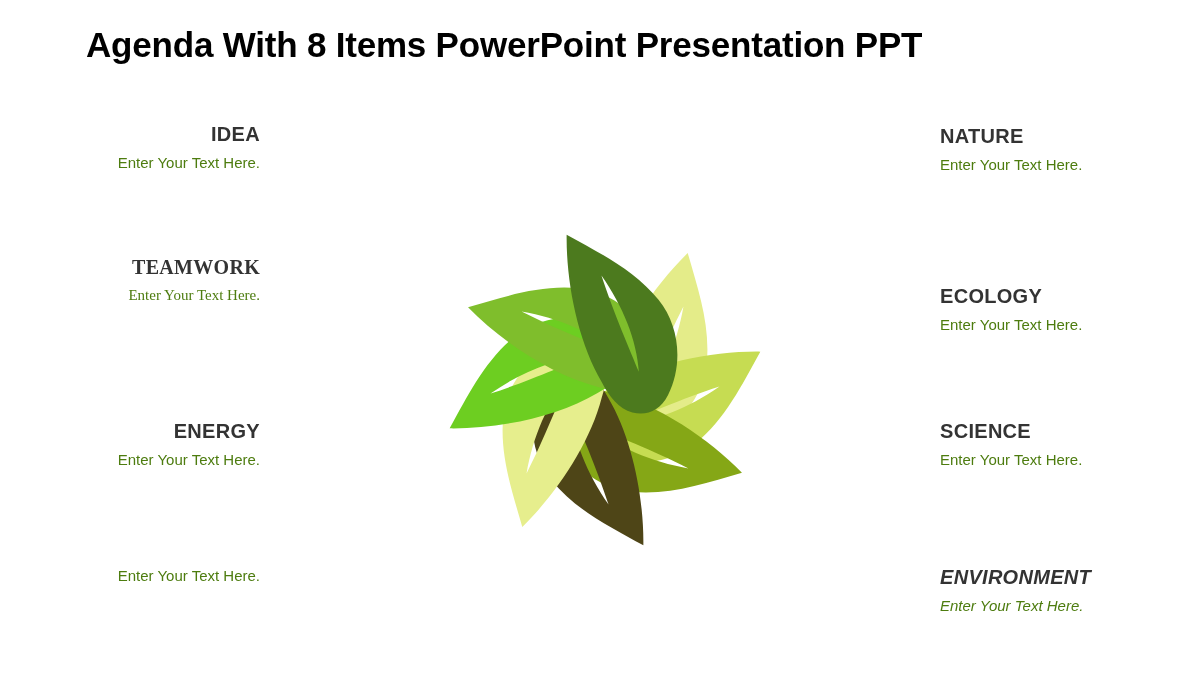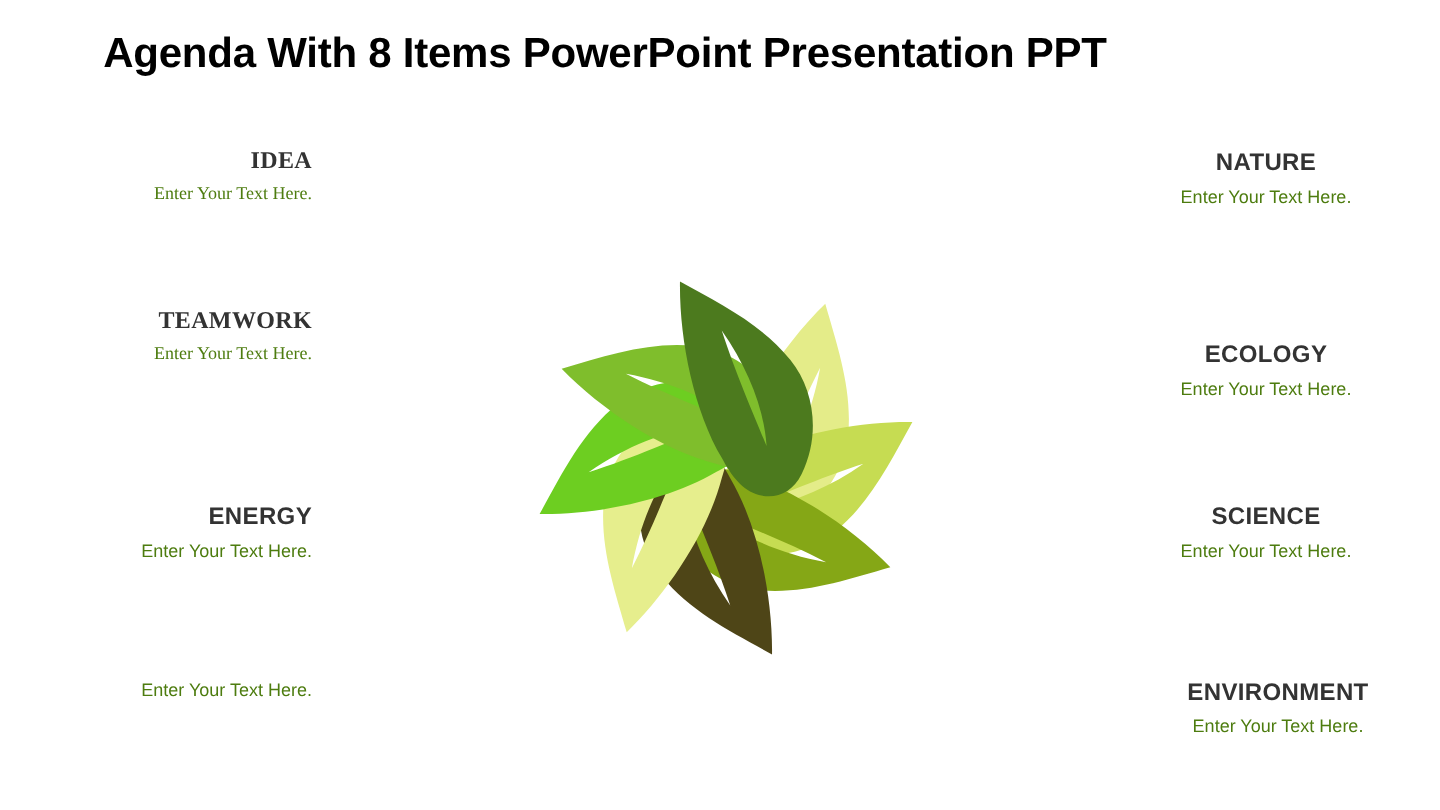--- a/index.html
+++ b/index.html
@@ -56,37 +56,37 @@
   .item-body {
     font-size: 15px;
     font-weight: normal;
     color: #4d7c0f;
     line-height: 21px;
   }
   .item.left {
     text-align: right;
   }
   .item.right {
-    text-align: center;
+    text-align: left;
   }
   .item.left .item-body {
     display: block;
   }
 
   
-  #item-idea      { left: 30px;  top: 122px; font-family: Liberation Serif, serif; }
+  #item-idea      { left: 30px;  top: 122px; }
   #item-teamwork  { left: 30px;  top: 255px; font-family: Liberation Serif, serif; }
   #item-energy    { left: 30px;  top: 419px; }
   #item-water     { left: 30px;  top: 565px; }
 
   
   #item-nature      { left: 940px; top: 124px; }
   #item-ecology     { left: 940px; top: 272px; margin-top: 12px; }
   #item-science     { left: 940px; top: 419px; }
-  #item-environment { left: 940px; top: 565px; width: 250px; }
+  #item-environment { left: 940px; top: 565px; width: 250px; font-style: italic; }
 
   
   #pinwheel-wrap {
     position: absolute;
     left: 365px;
     top: 145px;
     width: 480px;
     height: 490px;
   }
   #pinwheel {

